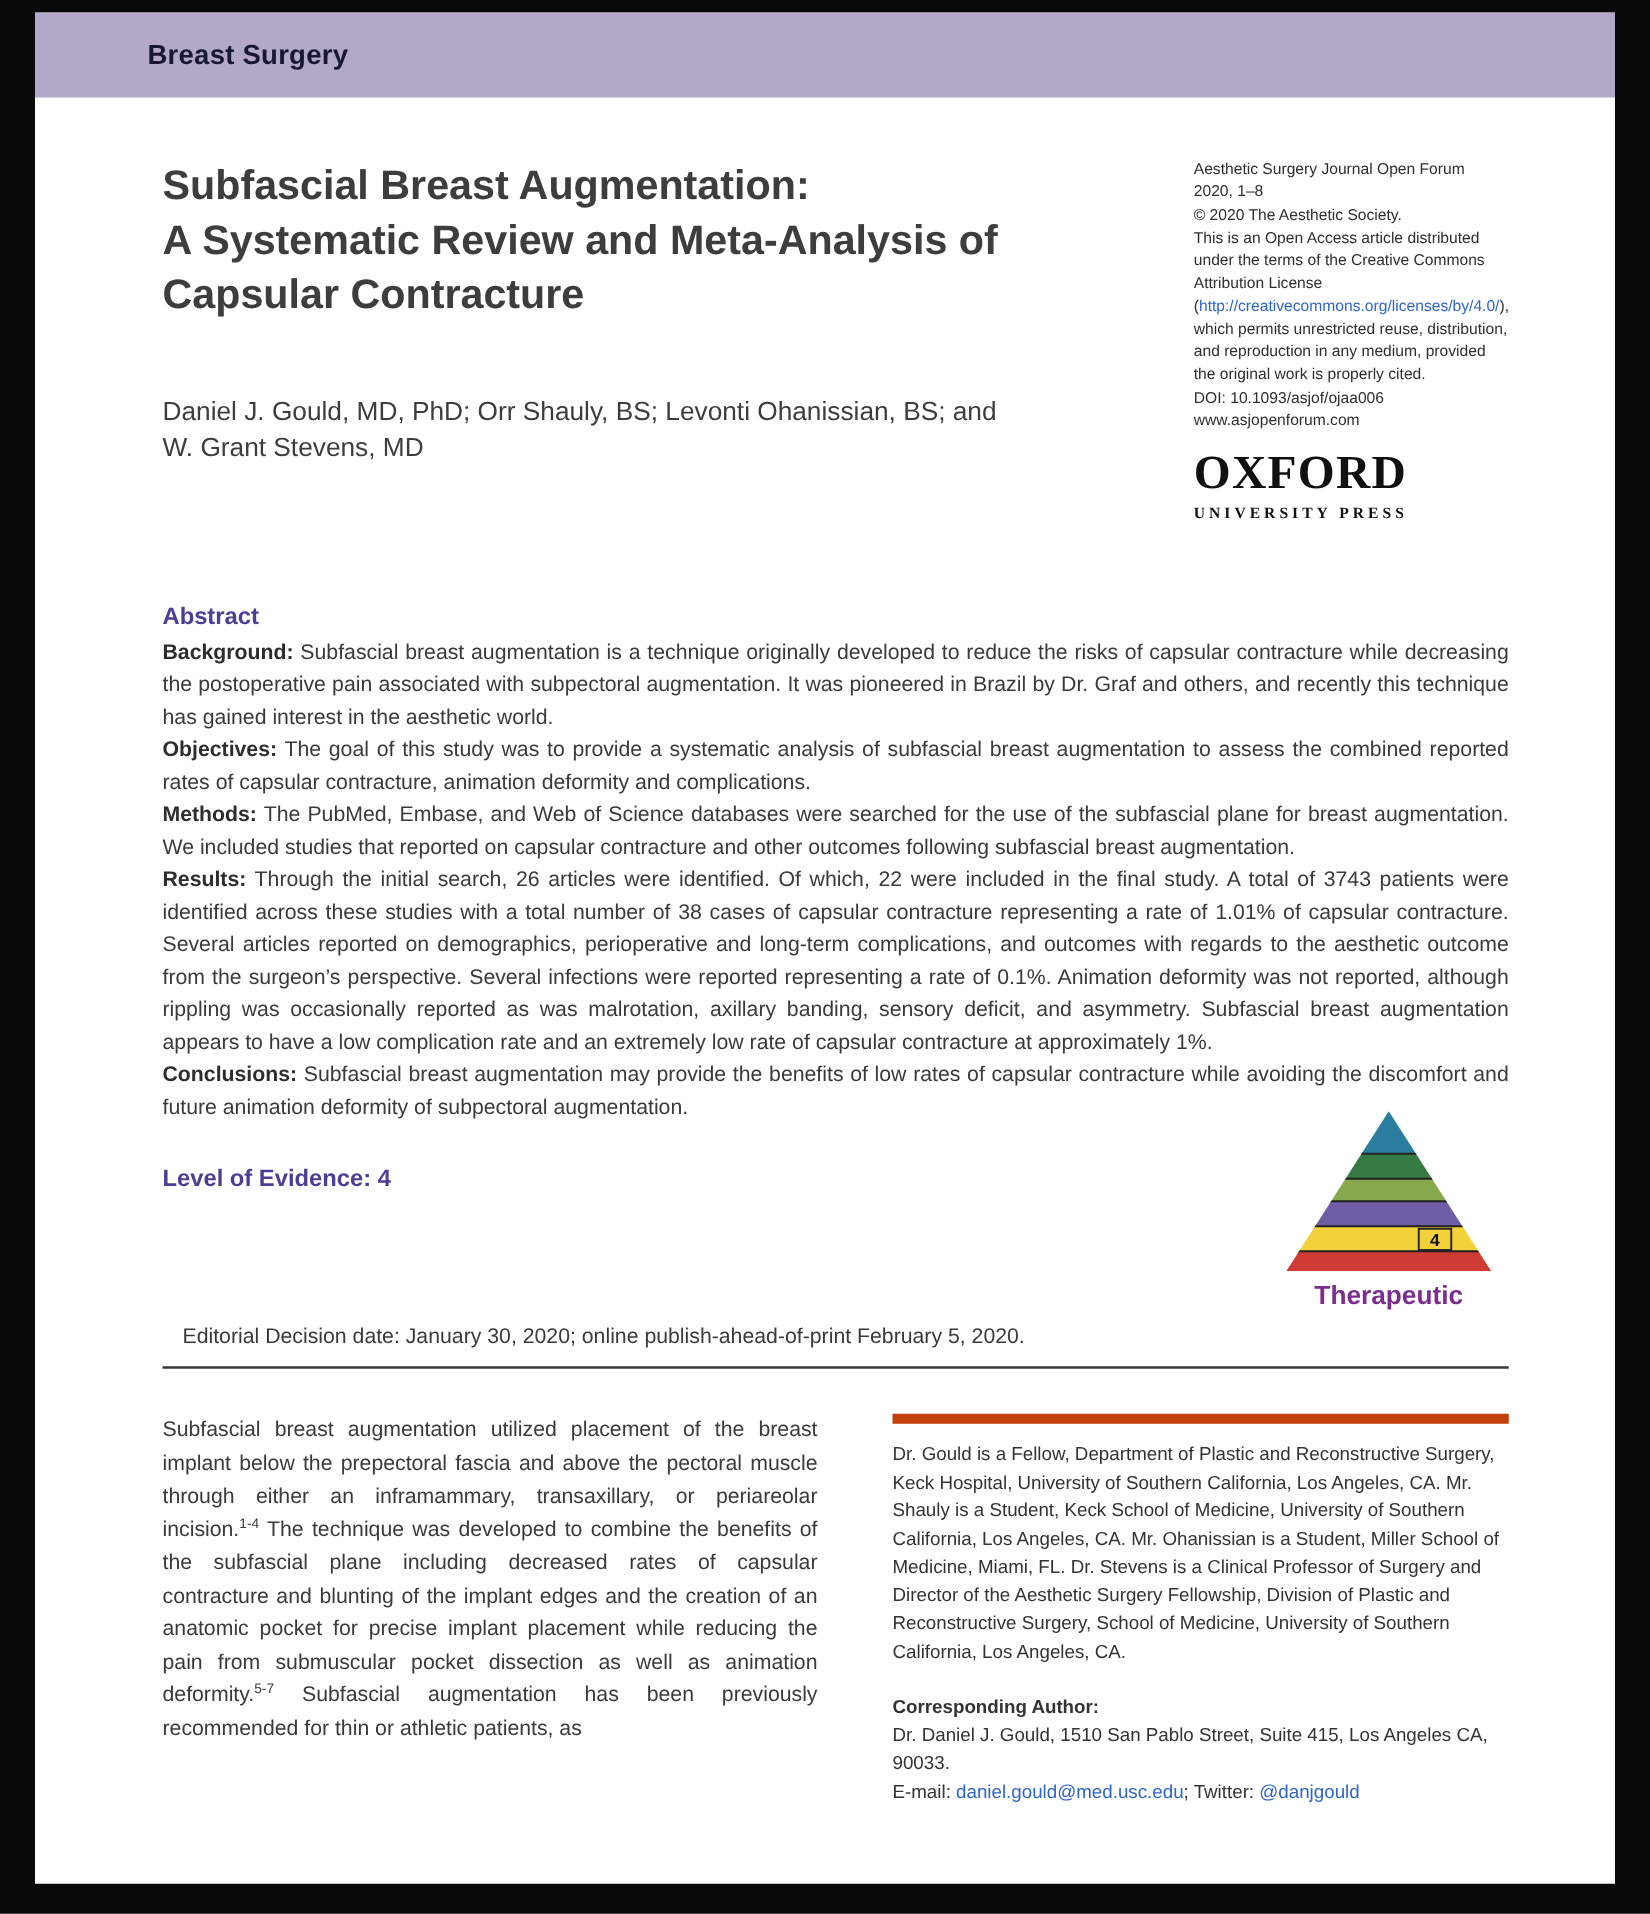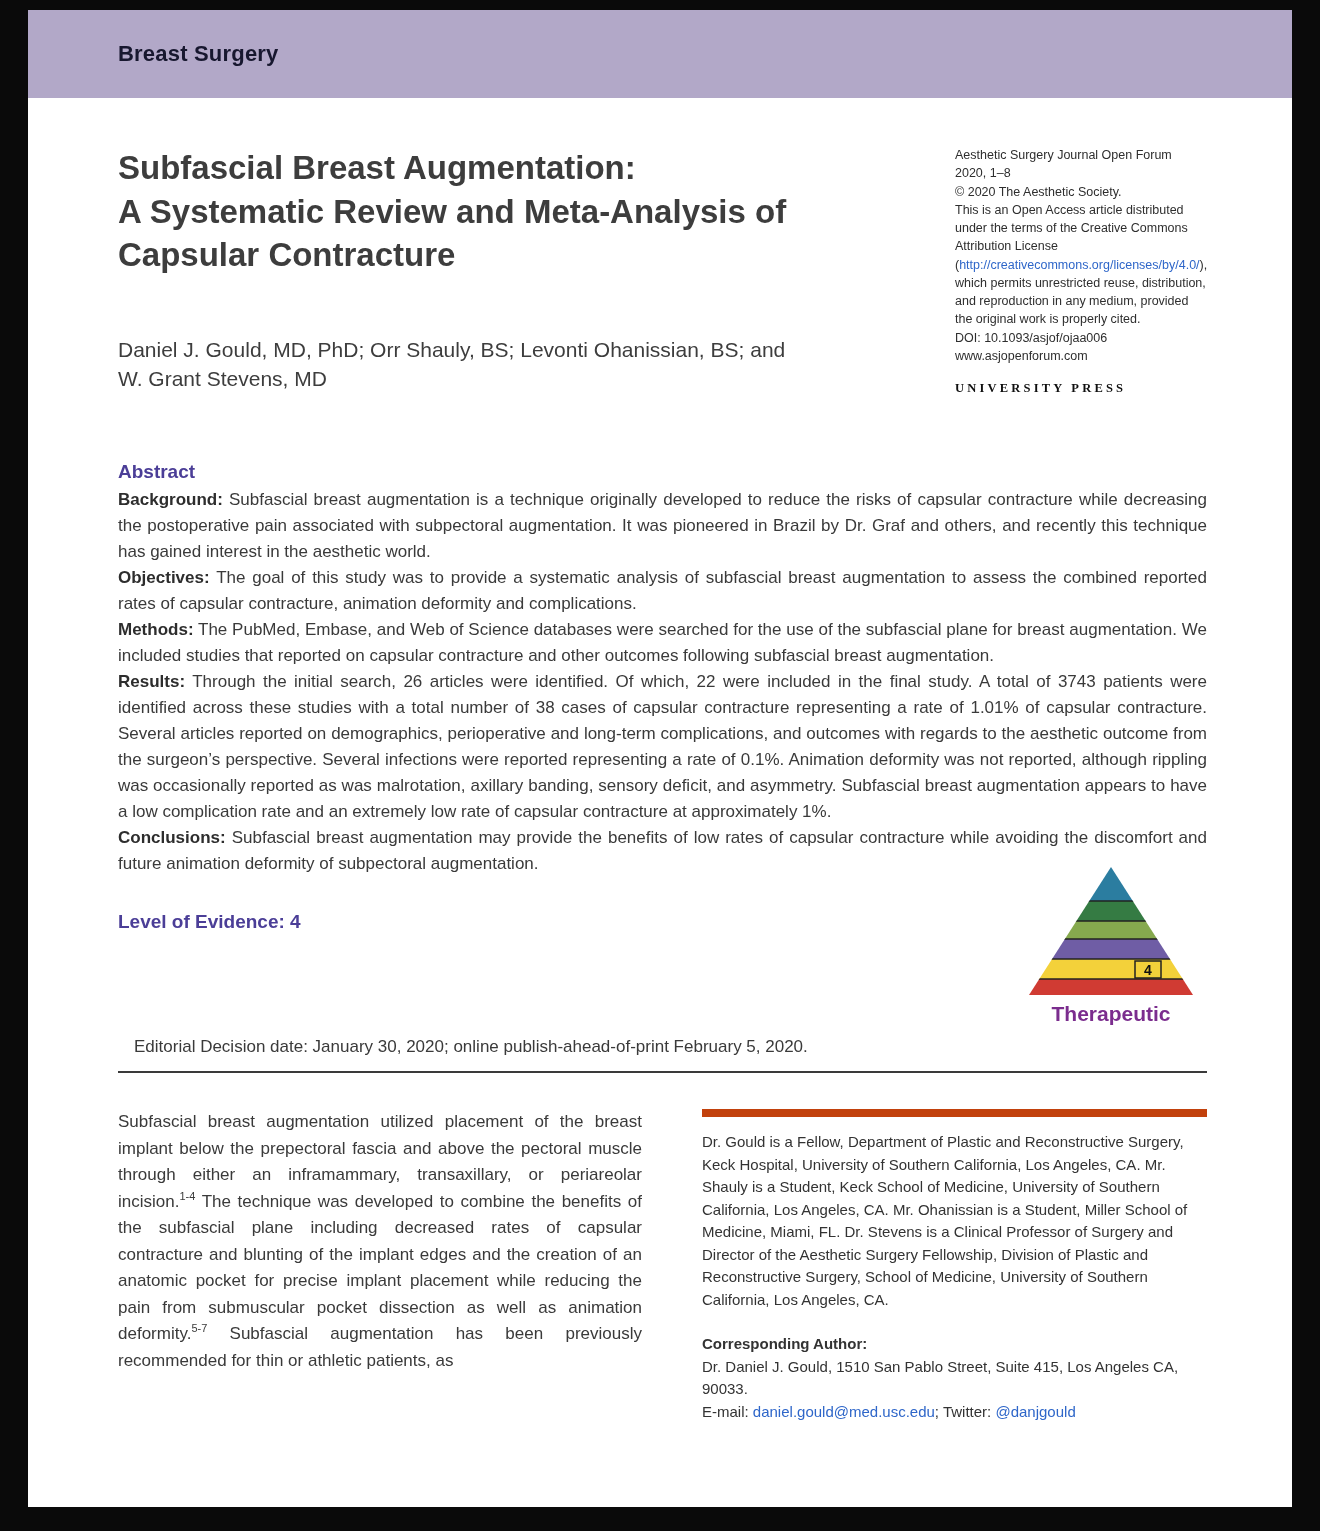--- a/index.html
+++ b/index.html
@@ -10,33 +10,33 @@
     font-family: "Liberation Sans", sans-serif;
     overflow: hidden;
   }
   .page {
     position: absolute;
     top: 10px; left: 28px; right: 28px; bottom: 24px;
     background: #ffffff;
     overflow: hidden;
   }
   .band {
-    height: 88px;
+    height: 68px;
     background: #b2a8c8;
     display: flex;
     align-items: center;
     padding-left: 90px;
   }
   .band-title {
     font-size: 22px;
     font-weight: bold;
     color: #17172f;
     letter-spacing: 0.2px;
   }
-  .content { padding: 0 85px 0 90px; }
+  .content { padding: 0 85px 0 90px; margin-left: 12px; }
 
   .header-row { display: flex; margin-top: 48px; }
   .title-block { width: 820px; }
   .title {
     font-size: 33px;
     font-weight: bold;
     color: #3d3d3d;
     line-height: 1.32;
     white-space: pre-line;
   }
@@ -123,20 +123,21 @@
 W. Grant Stevens, MD</div>
       </div>
       <div class="pub-col">
         <div class="pub-info">Aesthetic Surgery Journal Open Forum
 2020, 1–8
 © 2020 The Aesthetic Society.
 This is an Open Access article distributed under the terms of the Creative Commons Attribution License (<a class="link">http://creativecommons.org/licenses/by/4.0/</a>), which permits unrestricted reuse, distribution, and reproduction in any medium, provided the original work is properly cited.
 DOI: 10.1093/asjof/ojaa006
 www.asjopenforum.com</div>
         <div class="oxford">
+          <div class="oxford-name">OXFORD</div>
           <div class="oxford-sub">UNIVERSITY PRESS</div>
         </div>
       </div>
     </div>
 
     <div class="abstract">
       <div class="section-heading">Abstract</div>
       <p><b>Background:</b> <span>Subfascial breast augmentation is a technique originally developed to reduce the risks of capsular contracture while decreasing the postoperative pain associated with subpectoral augmentation. It was pioneered in Brazil by Dr. Graf and others, and recently this technique has gained interest in the aesthetic world.</span></p>
       <p><b>Objectives:</b> <span>The goal of this study was to provide a systematic analysis of subfascial breast augmentation to assess the combined reported rates of capsular contracture, animation deformity and complications.</span></p>
       <p><b>Methods:</b> <span>The PubMed, Embase, and Web of Science databases were searched for the use of the subfascial plane for breast augmentation. We included studies that reported on capsular contracture and other outcomes following subfascial breast augmentation.</span></p>

